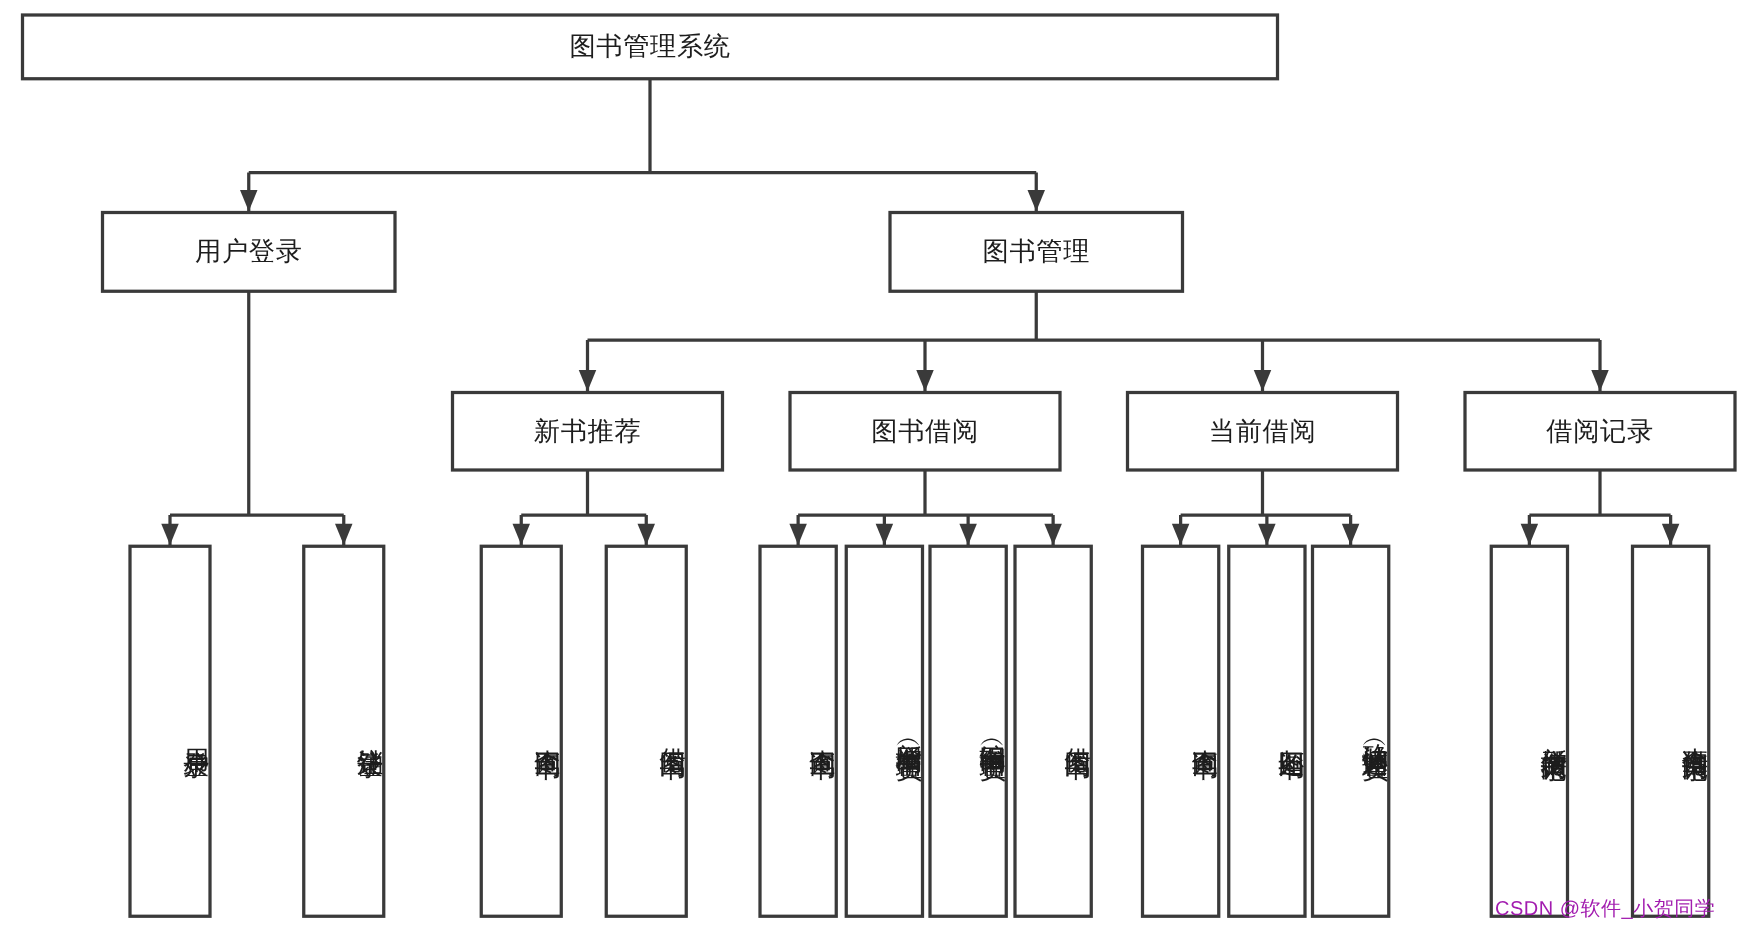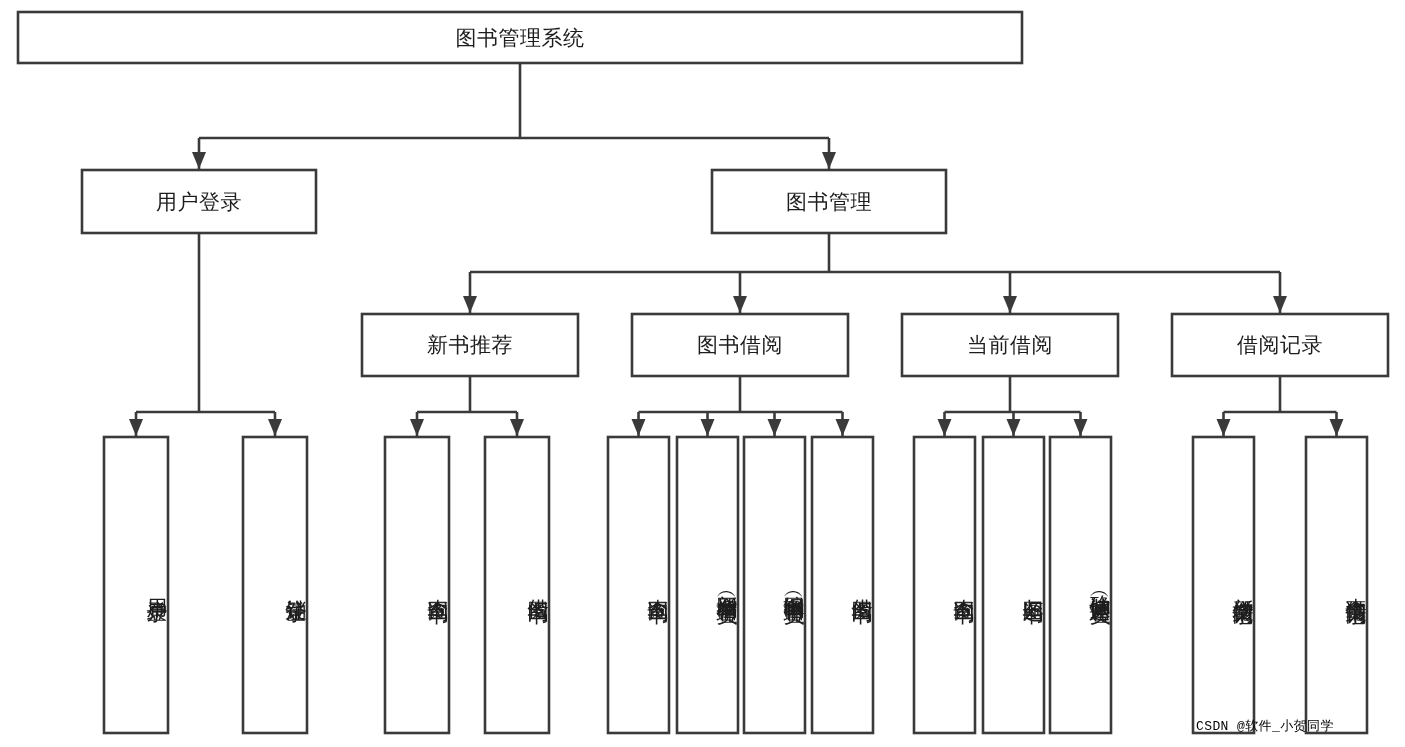--- a/index.html
+++ b/index.html
@@ -60,23 +60,23 @@
     color: #1d1d1d;
     letter-spacing: 1.5px;
     display: flex;
     align-items: flex-start;
     justify-content: center;
     white-space: nowrap;
     pointer-events: none;
   }
   .watermark {
     position: absolute;
-    font-family: Liberation Mono, monospace;
-    font-size: 13px;
-    color: #000000;
+    font-family: Liberation Sans, sans-serif;
+    font-size: 16px;
+    color: #a21caf;
     white-space: nowrap;
     letter-spacing: 0.4px;
   }
 </style>
 </head>
 <body>
 
 <div id="diagram-root">
   <svg id="tree-svg" viewBox="0 0 1405 747">
     <g id="connectors-layer">

